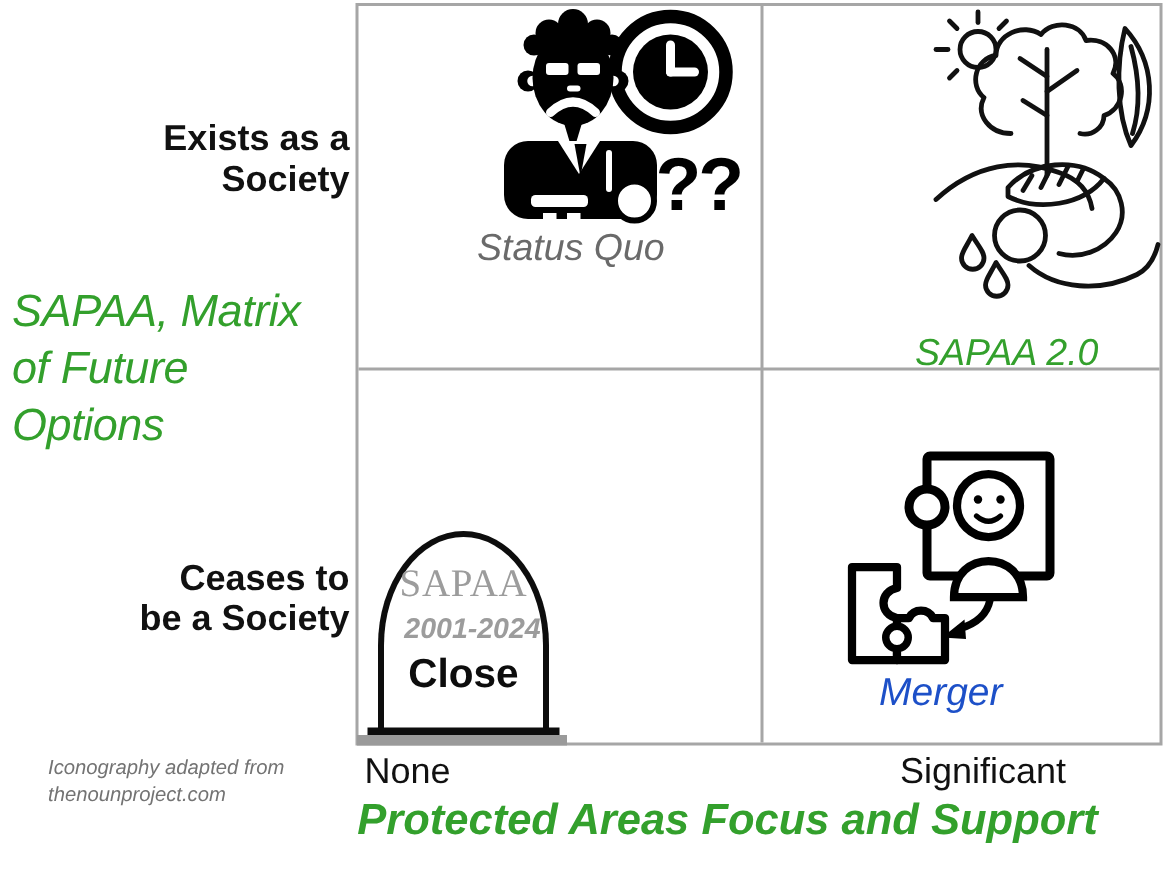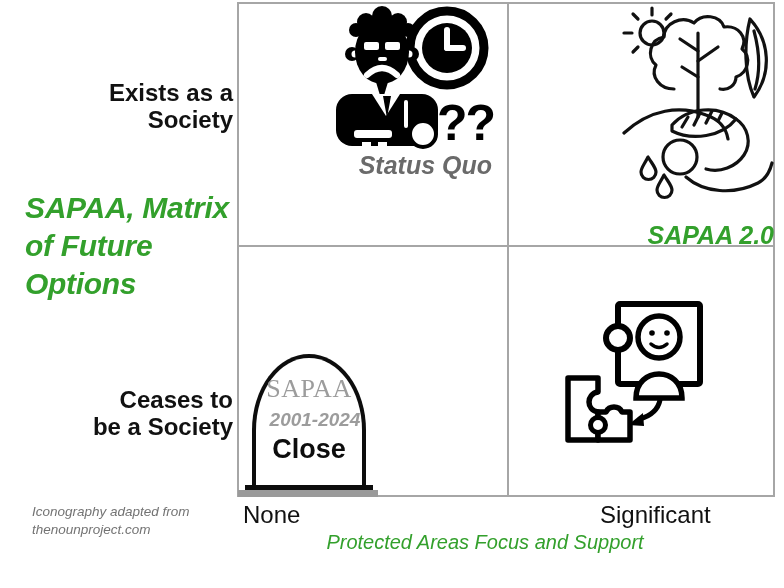--- a/index.html
+++ b/index.html
@@ -12,29 +12,29 @@
   .stage{position:relative;width:784px;height:588px;background:#fff;overflow:hidden;}
 
   
   .grid{position:absolute;left:237px;top:2px;width:538px;height:495px;
         border:2px solid var(--grid-gray);background:#fff;}
   .grid-vline{position:absolute;left:268px;top:0;width:2px;height:100%;background:var(--grid-gray);}
   .grid-hline{position:absolute;left:0;top:241px;width:100%;height:2px;background:var(--grid-gray);}
 
   
   .matrix-title{position:absolute;left:8px;top:189px;width:234px;
-    font-weight:bold;font-style:italic;font-size:30px;line-height:1.27;
-    color:var(--green);white-space:pre-line;letter-spacing:-0.3px;margin-left:17px;}
+    font-weight:normal;font-style:italic;font-size:30px;line-height:1.27;
+    color:var(--green);white-space:pre-line;letter-spacing:-0.3px;}
   .axis-y{position:absolute;left:30px;width:203px;text-align:right;
     font-size:24px;line-height:1.13;white-space:pre-line;color:#111;font-weight:bold;}
   .axis-y.top{top:79px;}
-  .axis-y.bottom{top:386px;}
+  .axis-y.bottom{top:372px;}
 
   
-  .q-label{position:absolute;text-align:right;font-style:italic;font-weight:bold;}
+  .q-label{position:absolute;text-align:left;font-style:italic;font-weight:normal;}
   .q-label.status{left:318px;top:151px;width:174px;font-size:25px;color:var(--sq-gray);}
   .q-label.sapaa20{left:610px;top:200px;width:164px;font-size:25px;color:var(--green);margin-top:21px;}
   .q-label.merger{left:586px;top:446px;width:144px;font-size:26px;color:var(--blue);}
 
   
   .icon{position:absolute;}
   .icon.statusquo{left:334px;top:6px;width:160px;height:146px;}
   .icon.tree{left:622px;top:5px;width:152px;height:196px;}
   .icon.mergerpz{left:556px;top:292px;width:160px;height:158px;}
 
@@ -46,21 +46,21 @@
   .ts-years{margin-top:5px;font-size:19px;font-style:italic;font-weight:600;color:var(--stone-gray);padding-left:12px;}
   .ts-close{margin-top:3px;font-size:27px;font-weight:bold;color:var(--ink);}
   .ts-base{position:absolute;left:245px;top:485px;width:128px;height:6px;background:var(--ink);}
   .ts-ground{position:absolute;left:238px;top:490px;width:140px;height:7px;background:#9a9a9a;}
 
   
   .axis-x{position:absolute;font-size:24px;color:#111;}
   .axis-x.left{left:243px;top:501px;}
   .axis-x.right{left:600px;top:501px;width:176px;text-align:left;}
   .x-title{position:absolute;left:185px;top:531px;width:600px;text-align:center;
-    font-weight:normal;font-style:italic;font-size:20px;color:var(--green);}
+    font-weight:bold;font-style:italic;font-size:29px;color:var(--green);}
   .attribution{position:absolute;left:32px;top:503px;font-size:13.5px;font-style:italic;
     line-height:1.32;color:#737373;white-space:pre-line;}
 </style>
 </head>
 <body>
 
 <div class="stage">
 
   <div class="grid">
     <div class="grid-vline"></div>
@@ -172,20 +172,21 @@
     <g>
       <path d="M104,108 C102,118 94,124 84,127" fill="none" stroke="#000" stroke-width="5" stroke-linecap="round"></path>
       <polygon points="72,133 87,121 88,134" fill="#000"></polygon>
     </g>
     <g>
       <path d="M12,86 H42 V100 C30,102 30,118 42,120 V148 H12 Z" fill="#fff" stroke="#000" stroke-width="5.5" stroke-linejoin="round"></path>
       <path d="M42,120 H50 A9,9 0 0 1 66,120 H74 V148 H42 Z" fill="#fff" stroke="#000" stroke-width="5.5" stroke-linejoin="round"></path>
       <circle cx="42" cy="133" r="7.5" fill="#fff" stroke="#000" stroke-width="5"></circle>
     </g>
   </svg>
+  <div class="q-label merger">Merger</div>
 
   <div class="axis-x left">None</div>
   <div class="axis-x right">Significant</div>
   <div class="x-title">Protected Areas Focus and Support</div>
   <div class="attribution">Iconography adapted from
 thenounproject.com</div>
 
 </div>
 
 </body></html>

